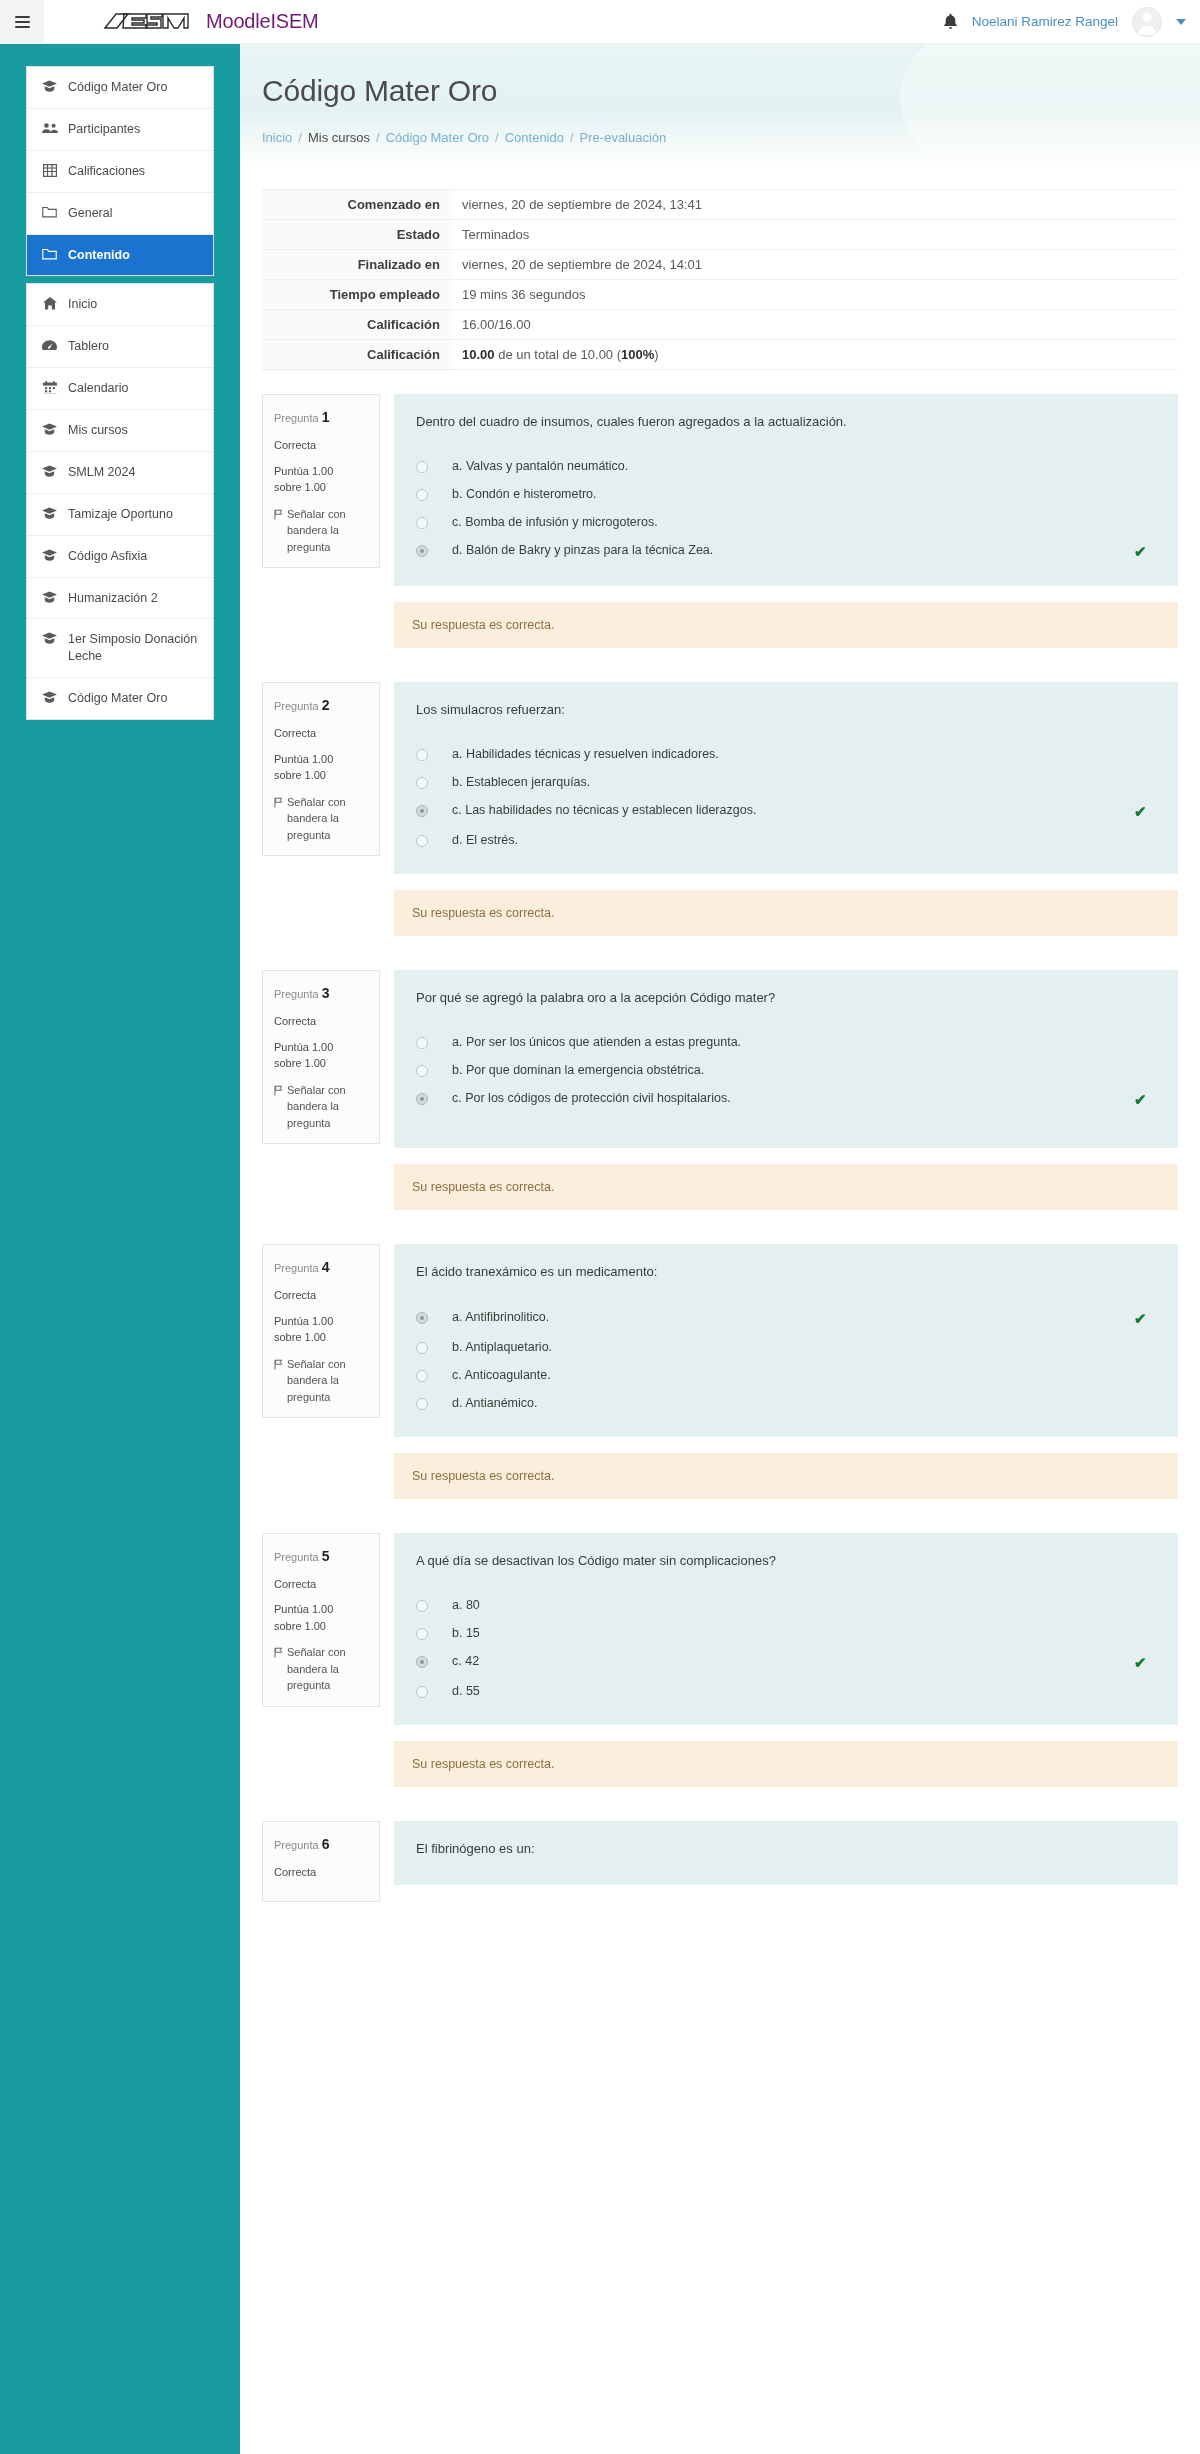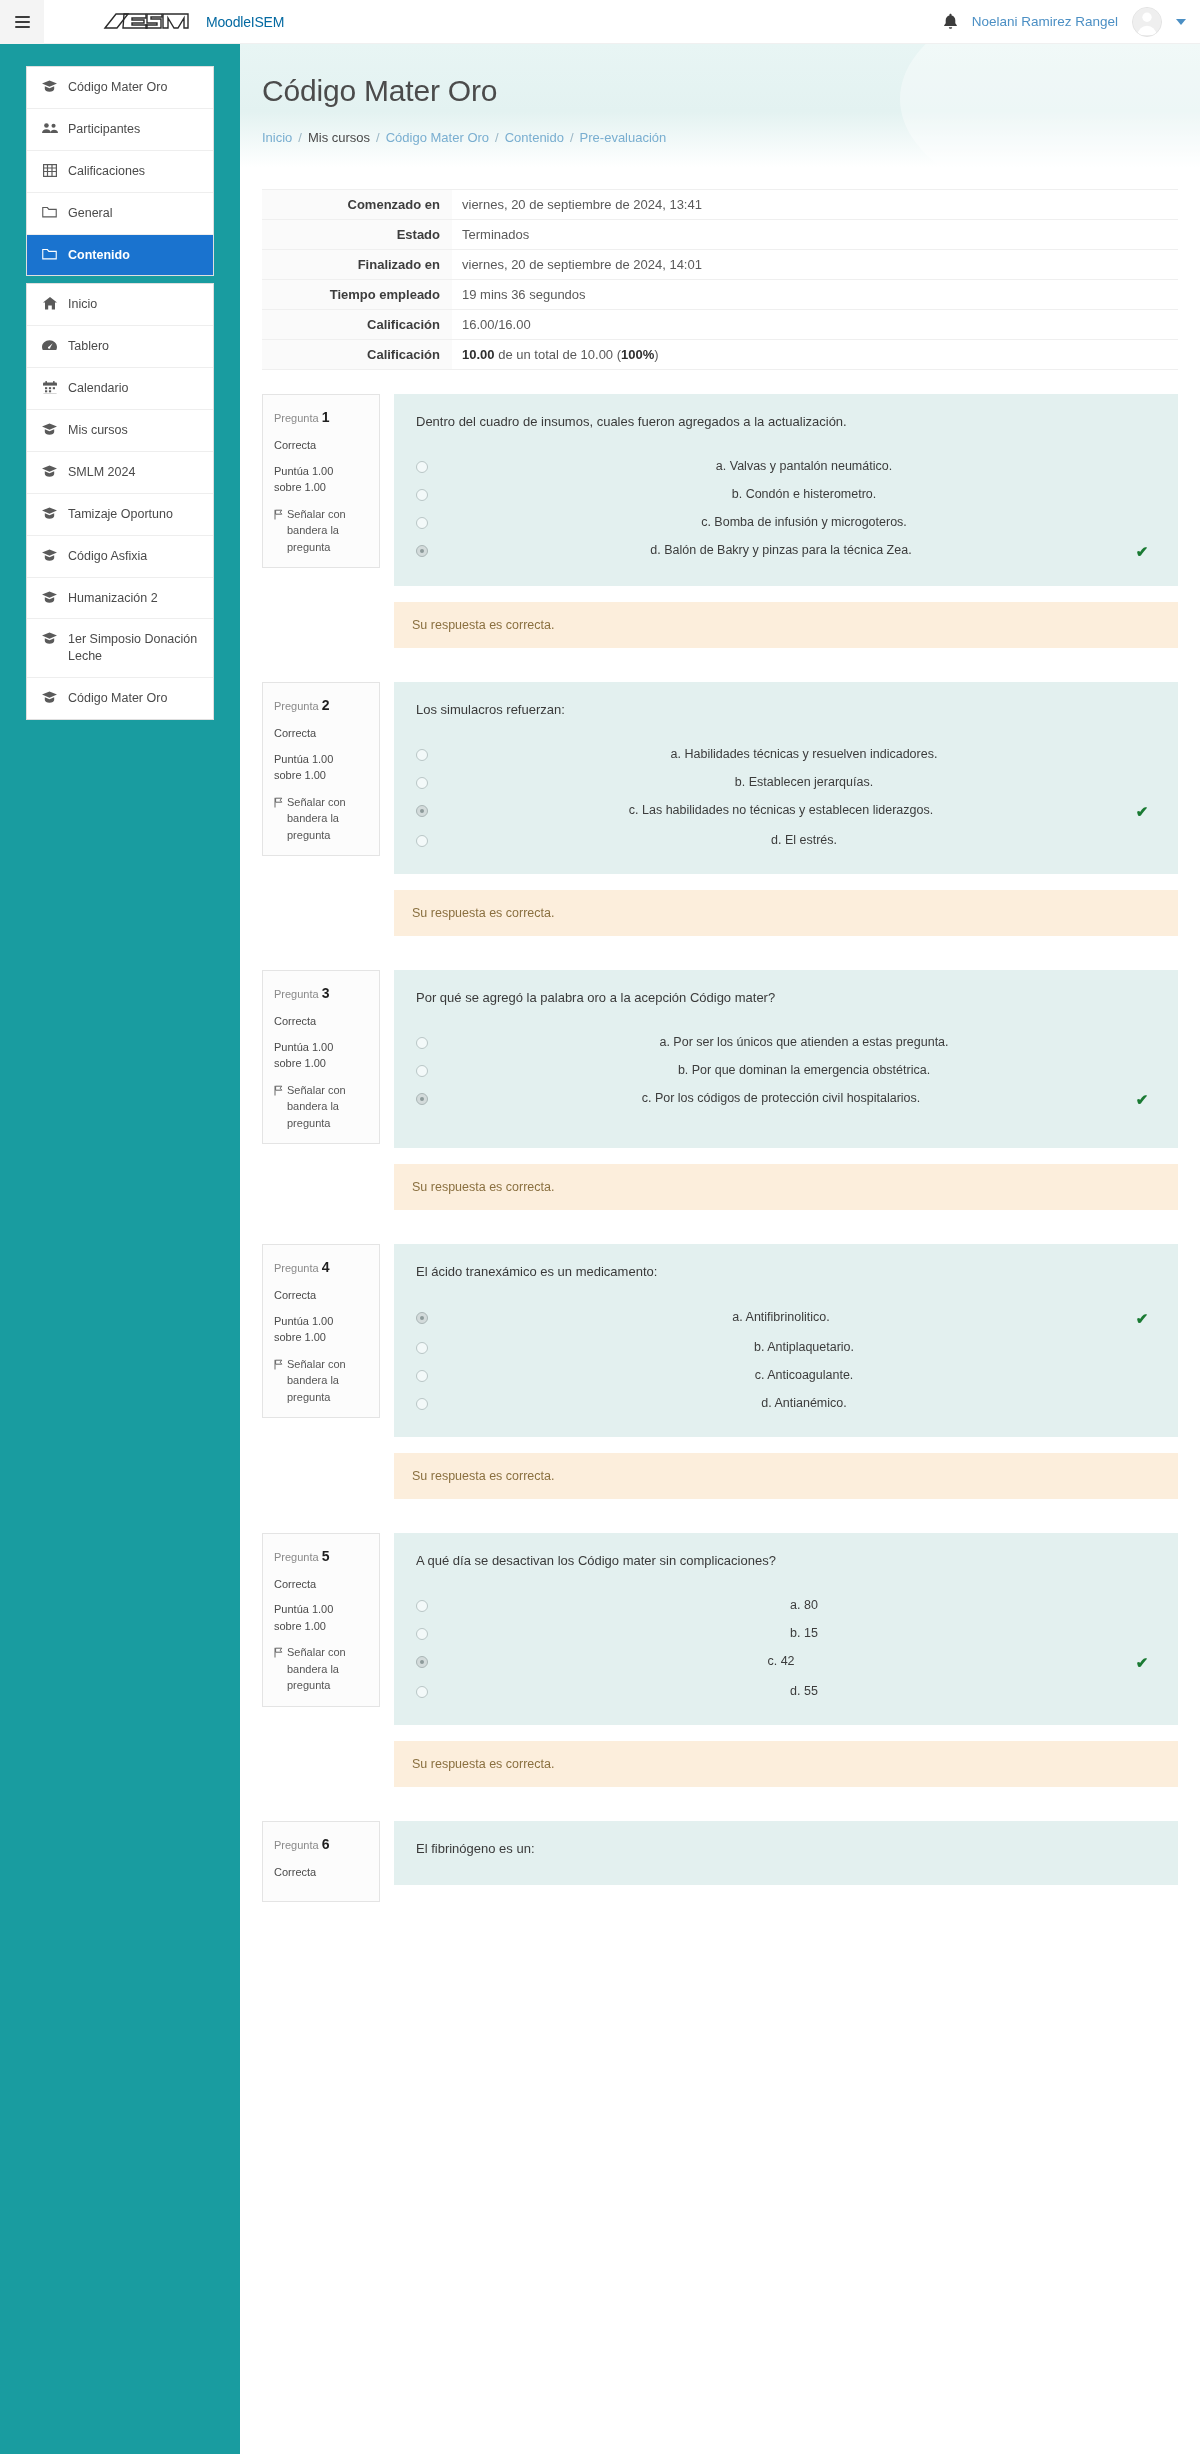--- a/index.html
+++ b/index.html
@@ -36,21 +36,21 @@
     display: flex; align-items: center; gap: 12px;
     margin-left: 58px;
   }
   .brand-logo {
     width: 92px; height: 25px;
     display: flex; align-items: center; justify-content: center;
     position: relative;
   }
   .brand-logo svg { display: block; }
   .brand-name {
-    font-size: 14px; color: #0369a1; letter-spacing: -0.2px;
+    font-size: 20px; color: #701a75; letter-spacing: -0.2px;
   }
   .nav-right {
     margin-left: auto;
     display: flex; align-items: center; gap: 14px;
     padding-right: 14px;
   }
   .bell-icon { color: #3c3c3c; display: flex; align-items: center; }
   .user-name {
     font-size: 13.5px; color: #4b8fc4; white-space: nowrap;
   }
@@ -204,21 +204,20 @@
   .q-text {
     font-size: 13px; color: #3a3a3a; line-height: 1.55;
     margin-bottom: 20px;
   }
   .answer {
     display: flex; align-items: flex-start; gap: 24px;
     padding: 7px 0;
     font-size: 12.5px; color: #3c3c3c;
     position: relative;
     cursor: pointer;
-    text-align: center;
   }
   .radio {
     flex: 0 0 12px; width: 12px; height: 12px;
     border-radius: 50%;
     border: 1px solid #b9c6c6;
     background: #f3f9f9;
     margin-top: 2px;
     position: relative;
   }
   .radio.checked { background: #d3dbdb; border-color: #aab6b6; }

